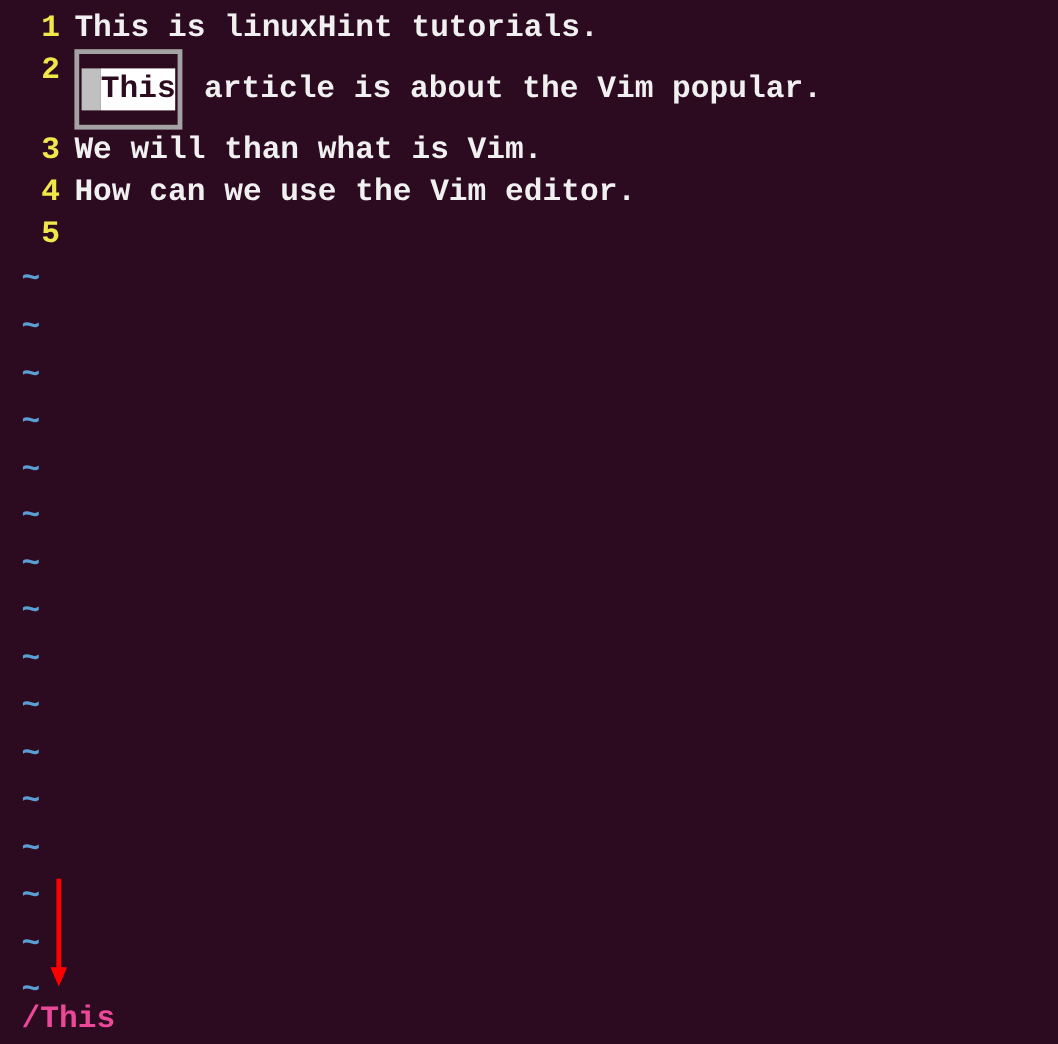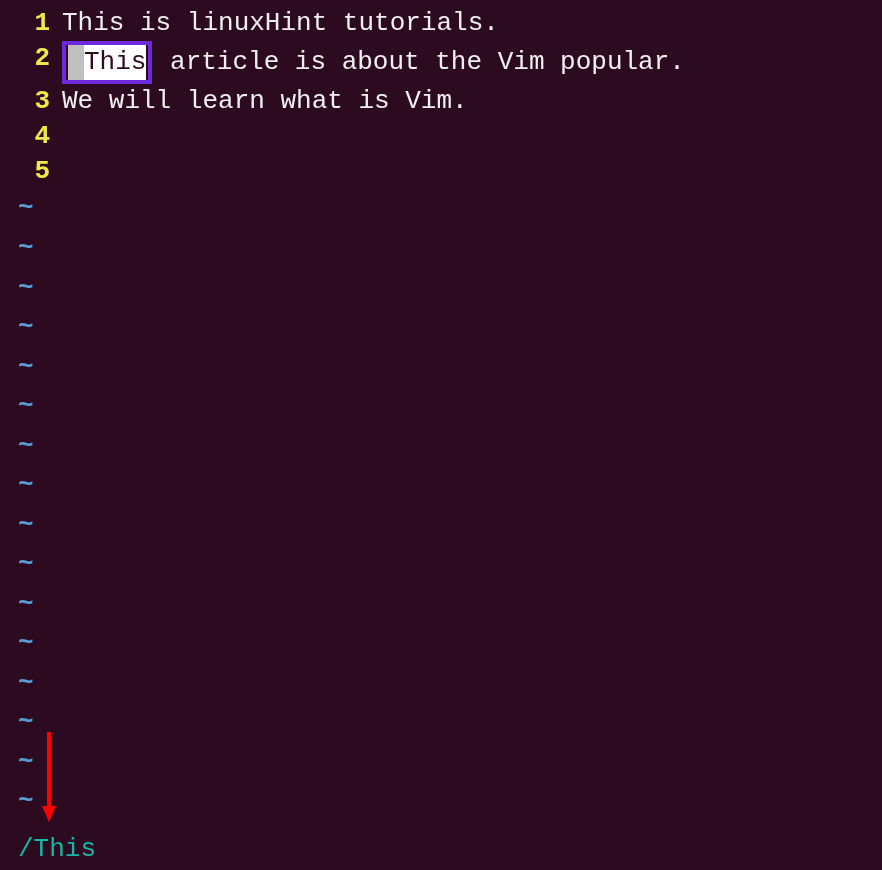--- a/index.html
+++ b/index.html
@@ -28,50 +28,50 @@
     }
     .line-number {
       color: #f0e84a;
       text-align: right;
       width: 62px;
       padding-right: 12px;
       font-weight: bold;
     }
     .line-content {
       color: #f0f0f0;
-      font-weight: normal;
+      font-weight: bold;
     }
     .tilde-line {
       color: #5a9fd4;
       padding-left: 18px;
       line-height: 1.52;
       font-weight: bold;
     }
     .highlighted-word {
       background-color: #ffffff;
       color: #2c0a1f;
       display: inline-block;
     }
     .red-box {
-      border: 4px solid #6d28d9;
+      border: 4px solid #a3a3a3;
       display: inline-block;
-      padding: 0 2px;
+      padding: 12px 2px;
       margin-right: 2px;
     }
     .gray-cell {
       background-color: #c0c0c0;
       display: inline-block;
       width: 16px;
     }
     .command-line {
       position: absolute;
       bottom: 6px;
       left: 18px;
-      color: #14b8a6;
-      font-weight: normal;
+      color: #ec4899;
+      font-weight: bold;
     }
     .arrow-annotation {
       position: absolute;
       left: 42px;
       bottom: 48px;
       color: #ff0000;
     }
     .arrow-annotation svg {
       display: block;
     }
@@ -86,25 +86,26 @@
     <span class="line-content">This is linuxHint tutorials.</span>
   </div>
 
   <div class="line">
     <span class="line-number">2</span>
     <span class="line-content"><span class="red-box"><span class="gray-cell">&nbsp;</span><span class="highlighted-word">This</span></span><span> article is about the Vim popular.</span></span>
   </div>
 
   <div class="line">
     <span class="line-number">3</span>
-    <span class="line-content">We will learn what is Vim.</span>
+    <span class="line-content">We will than what is Vim.</span>
   </div>
 
   <div class="line">
     <span class="line-number">4</span>
+    <span class="line-content">How can we use the Vim editor.</span>
   </div>
 
   <div class="line">
     <span class="line-number">5</span>
   </div>
 
   <div class="tilde-line">~</div>
   <div class="tilde-line">~</div>
   <div class="tilde-line">~</div>
   <div class="tilde-line">~</div>

